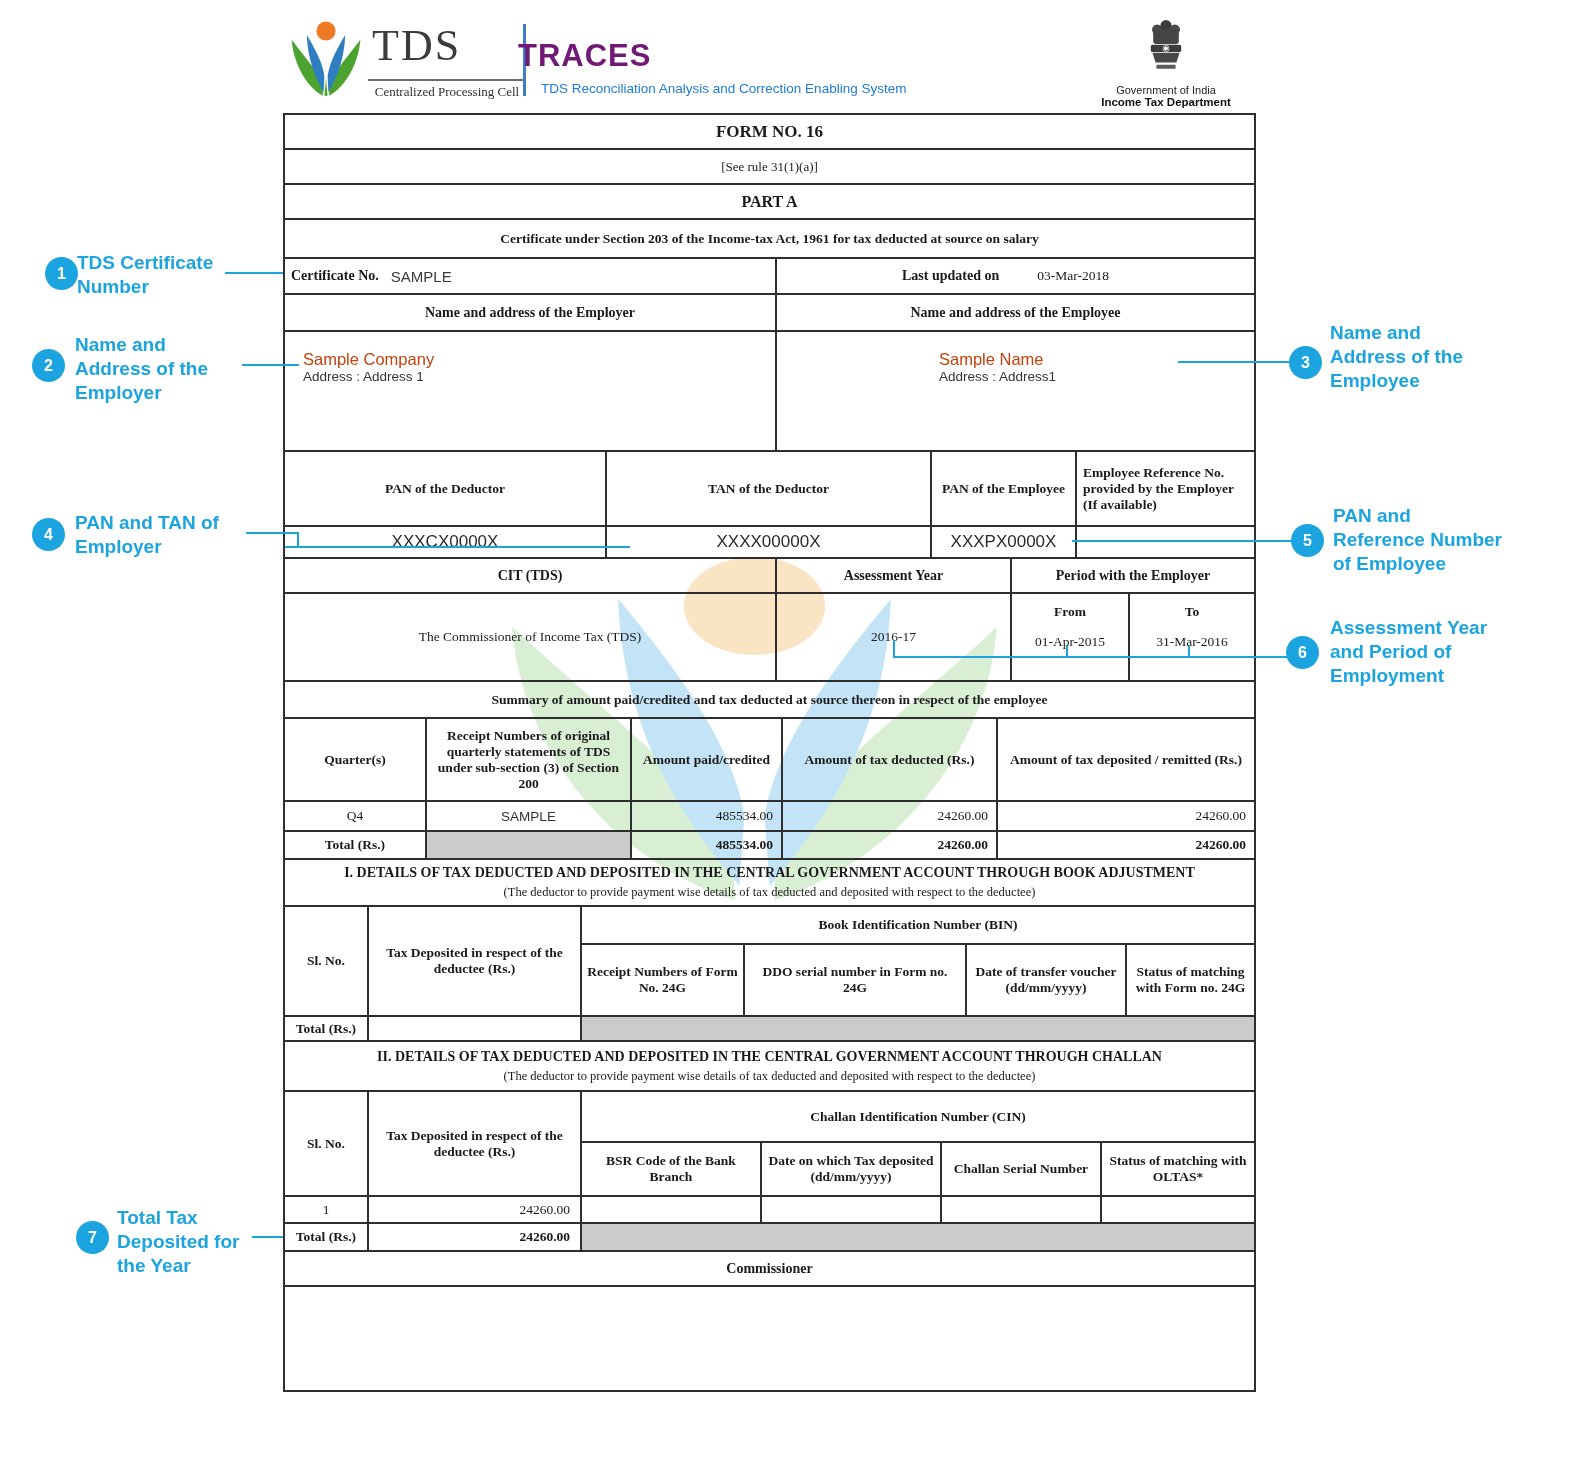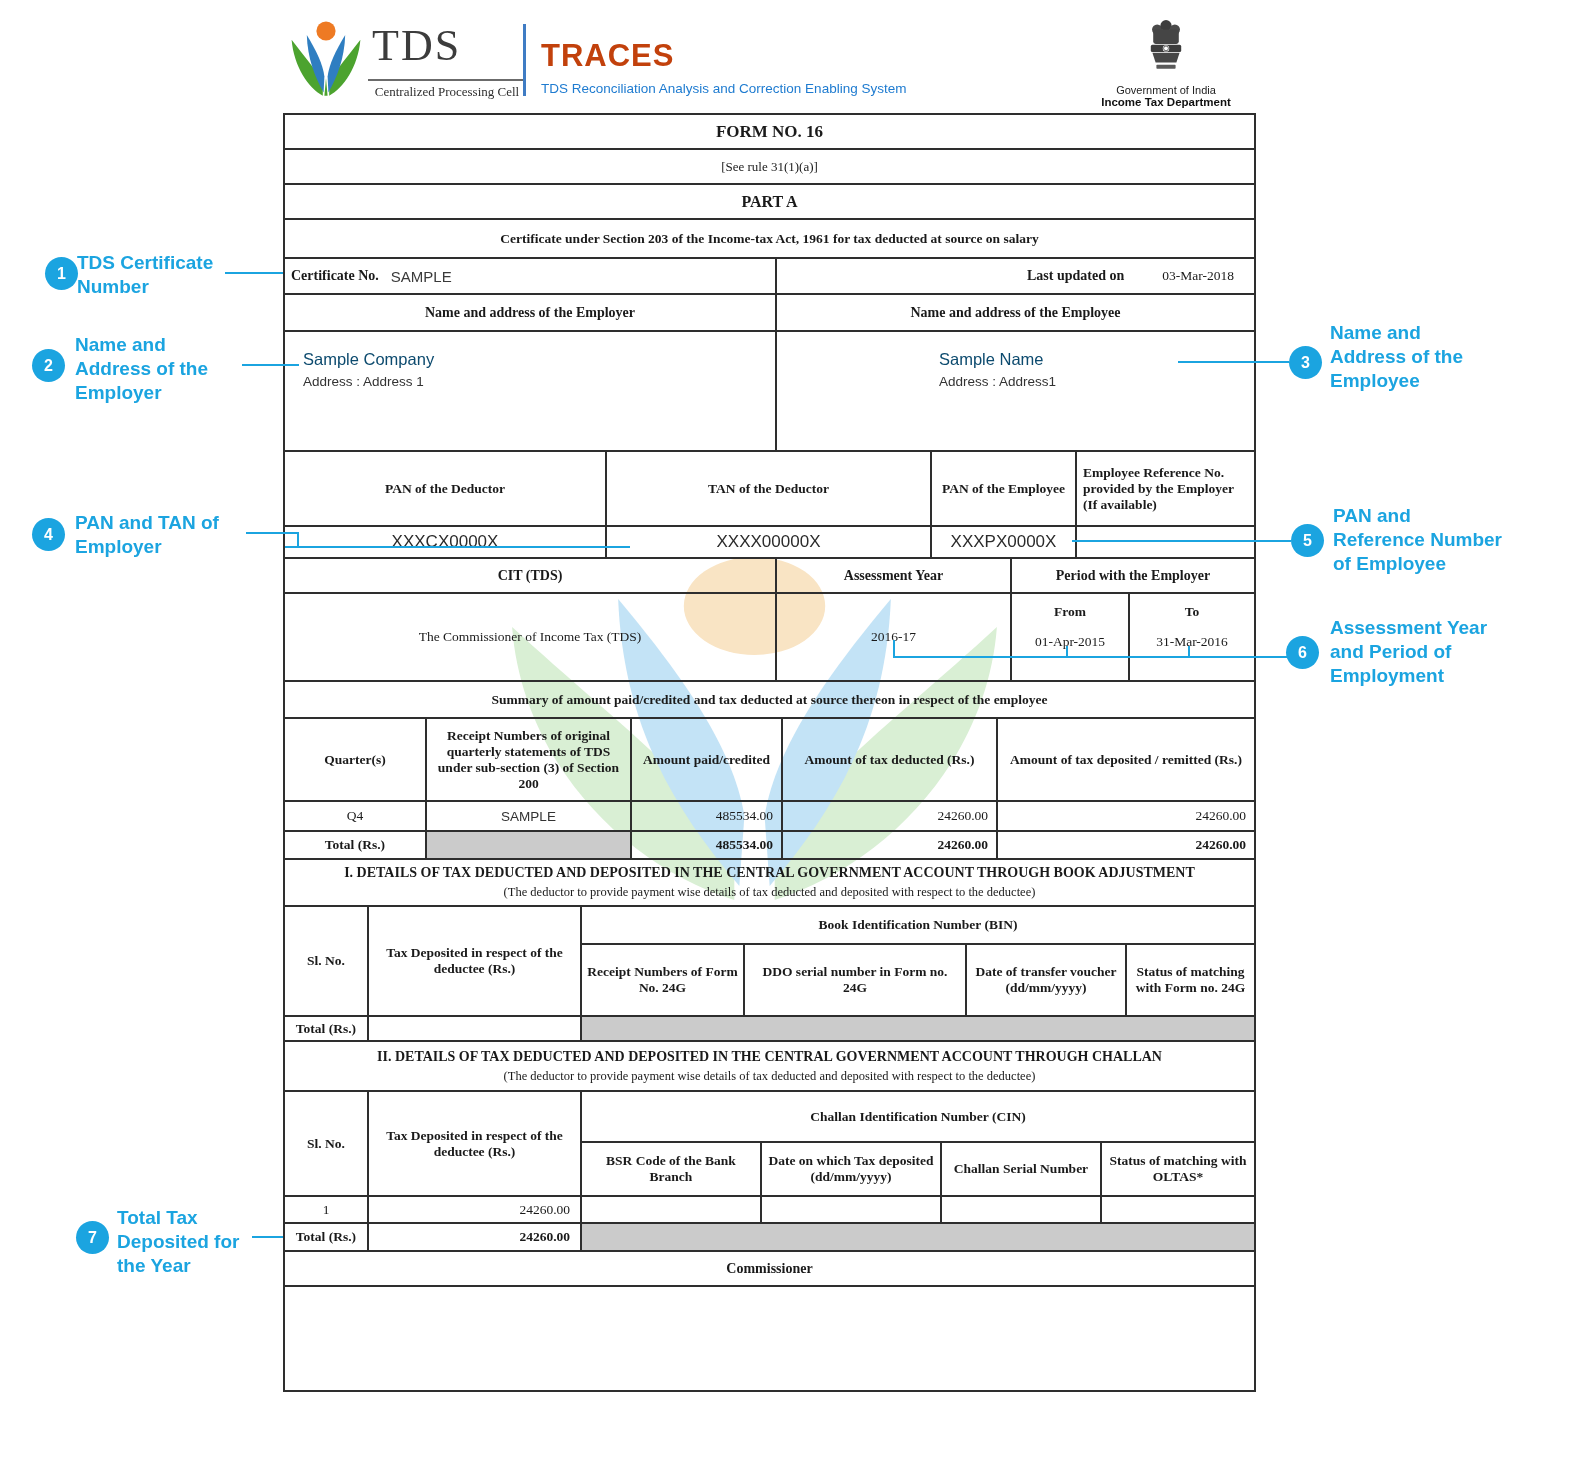--- a/index.html
+++ b/index.html
@@ -7,21 +7,21 @@
   .page { position:relative; width:1569px; height:1459px; background:#ffffff; overflow:hidden;
           font-family:"Liberation Serif", serif; color:#1a1a1a; }
 
   
   .hdr { position:absolute; left:0; top:0; width:1569px; height:110px; }
   .flower-logo { position:absolute; left:286px; top:16px; width:80px; height:86px; }
   .tds-word { position:absolute; left:372px; top:20px; font:400 44px "Liberation Serif", serif; color:#3c3c3c; letter-spacing:2px; }
   .tds-caption { position:absolute; left:368px; top:79px; width:158px; border-top:2px solid #6b6b6b;
                  padding-top:3px; font:400 13px "Liberation Serif", serif; color:#2f2f2f; text-align:center; }
   .hdr-divider { position:absolute; left:523px; top:24px; width:3px; height:72px; background:#3f7cc4; }
-  .traces-title { position:absolute; left:541px; top:38px; font:bold 31px "Liberation Sans", sans-serif; color:#c2410c; letter-spacing:1px;text-align:right; }
+  .traces-title { position:absolute; left:518px; top:38px; font:bold 31px "Liberation Sans", sans-serif; color:#701a75; letter-spacing:1px;text-align:right; }
   .traces-sub { position:absolute; left:541px; top:81px; font:400 13.5px "Liberation Sans", sans-serif; color:#1e7bd0; }
   .emblem { position:absolute; left:1142px; top:14px; width:48px; height:68px; }
   .govt1 { position:absolute; left:1090px; top:84px; width:152px; text-align:center;
            font:400 11px "Liberation Sans", sans-serif; color:#222; }
   .govt2 { position:absolute; left:1080px; top:96px; width:172px; text-align:center;
            font:bold 11.5px "Liberation Sans", sans-serif; color:#111; }
 
   
   .form { position:absolute; left:283px; top:113px; width:973px; border:2px solid #2e2e2e; background:transparent; }
   .wm { position:absolute; left:217px; top:442px; width:505px; height:350px; z-index:0; }
@@ -33,31 +33,31 @@
 
   .r-title    { height:35px; align-items:center; justify-content:center; font:bold 17px "Liberation Serif", serif; display:flex; }
   .r-rule     { height:35px; align-items:center; justify-content:center; font:400 13px "Liberation Serif", serif; display:flex; }
   .r-part     { height:35px; align-items:center; justify-content:center; font:bold 16px "Liberation Serif", serif; display:flex; }
   .r-caption  { height:39px; align-items:center; justify-content:center; font:bold 13.5px "Liberation Serif", serif; display:flex; }
 
   .r-cert { height:36px; }
   .cert-left  { width:492px; justify-content:flex-start; padding-left:6px; gap:12px; }
   .cert-label { font:bold 14px "Liberation Serif", serif; }
   .cert-value { font:400 15px "Liberation Sans", sans-serif; color:#3a3a3a; }
-  .cert-right { justify-content:flex-end; padding-right:20px; gap:38px; }
+  .cert-right { padding-right:20px; gap:38px; }
   .upd-label { font:bold 14px "Liberation Serif", serif; }
   .upd-value { font:400 13.5px "Liberation Serif", serif; }
 
   .r-nmhdr { height:37px; font:bold 14px "Liberation Serif", serif; }
   .nm-l { width:492px; }
   .r-nmbody { height:120px; }
   .nmb { flex-direction:column; align-items:flex-start; justify-content:flex-start; text-align:left; padding-top:18px; }
   .nmb-l { width:492px; padding-left:18px; }
   .nmb-r { padding-left:162px; }
-  .ent-name { font:400 16.5px "Liberation Sans", sans-serif; color:#0c4a6e; margin-bottom:5px; }
+  .ent-name { font:400 16.5px "Liberation Sans", sans-serif; color:#c2410c; }
   .ent-addr { font:400 13.5px "Liberation Sans", sans-serif; color:#333; }
 
   .r-panhdr { height:75px; font:bold 13.5px "Liberation Serif", serif; }
   .pan1 { width:322px; } .pan2 { width:325px; } .pan3 { width:145px; }
   .pan4h { align-items:center; justify-content:flex-start; text-align:left; padding:4px 6px; }
   .r-panval { height:32px; }
   .panval { font:400 17px "Liberation Sans", sans-serif; color:#2b2b2b; }
 
   .r-cithdr { height:35px; font:bold 14px "Liberation Serif", serif; }
   .cit1 { width:492px; } .cit2 { width:235px; }

